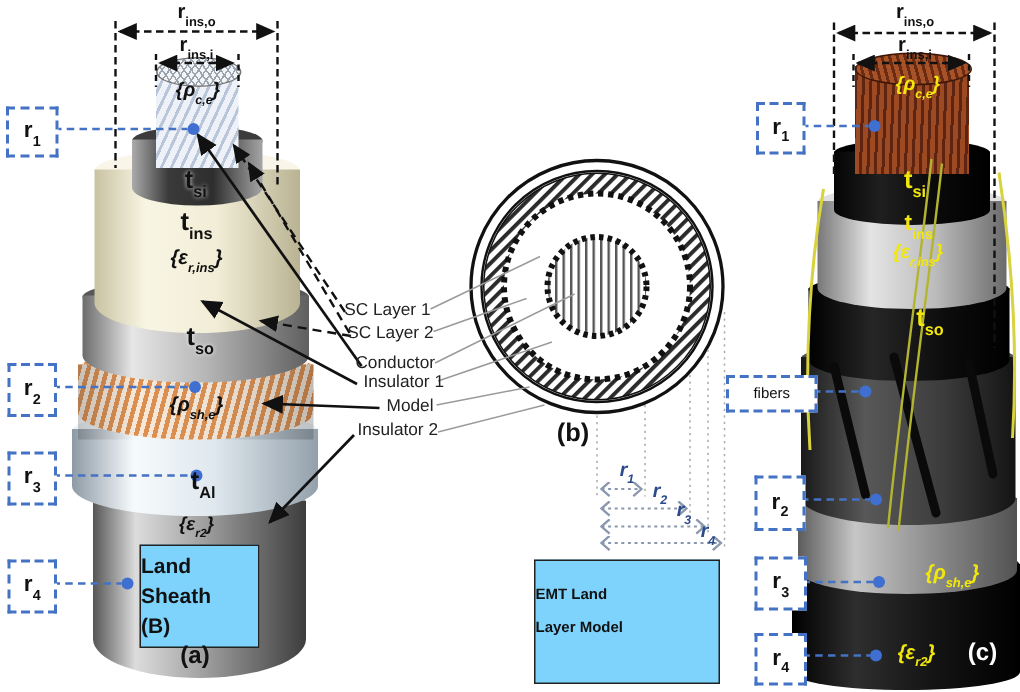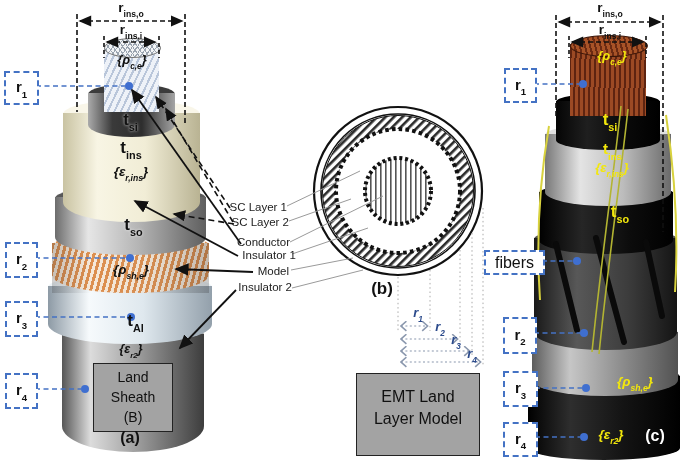--- a/index.html
+++ b/index.html
@@ -10,22 +10,22 @@
   .bod{position:absolute;}
   
   .lbl{position:absolute;text-align:center;font-weight:bold;line-height:1.05;}
   .ital{font-style:italic;}
   .yel{color:#f2e70c;}
   sub{font-size:64%;position:relative;bottom:-0.18em;font-weight:inherit;margin-top:36px;}
   
   .rbox{position:absolute;background:#fff;border:2px dashed #4472c4;display:flex;
         align-items:center;justify-content:center;font-weight:bold;font-size:15px;color:#111;}
   .mid-label{position:absolute;font-size:11.5px;color:#222;white-space:nowrap;}
-  .namebox{position:absolute;background:#a3a3a3;border:1.3px solid #222;text-align:center;
-           font-weight:normal;color:#111;}
+  .namebox{position:absolute;background:#7dd3fc;border:1.3px solid #222;text-align:left;
+           font-weight:bold;color:#111;}
   .dimlbl{position:absolute;text-align:center;font-weight:bold;font-size:13.5px;color:#111;}
   .bluedim{position:absolute;font-weight:bold;font-style:italic;font-size:13px;color:#2b4a8b;text-align:center;}
   .hatch-cond-a{background:repeating-linear-gradient(115deg,#b9c6da 0 2px,#eef2f8 2px 6px);}
   .mesh-a{background:
      repeating-linear-gradient(55deg,#9aa4b0 0 1px,transparent 1px 4px),
      repeating-linear-gradient(-55deg,#9aa4b0 0 1px,transparent 1px 4px),#f2f4f6;}
   .copper{background:repeating-linear-gradient(92deg,#5e2410 0 2px,#9c4a24 2px 5px);}
   .copper-cap{background:repeating-linear-gradient(75deg,#6b2a12 0 2px,#a85327 2px 5px);}
   .orange-hatch{background:
      repeating-linear-gradient(105deg,#dd8f4f 0 3px,#f6e9da 3px 6px);}
@@ -261,42 +261,42 @@
   <div class="mid-label" style="right:391px;top:265px;">Model</div>
   <div class="mid-label" style="right:388px;top:281px;">Insulator 2</div>
 
   <div class="lbl" style="left:360px;top:280px;width:44px;font-size:17px;">(b)</div>
 
   <div class="bluedim" style="left:405px;top:305px;width:26px;"><span>r</span><sub>1</sub></div>
   <div class="bluedim" style="left:427px;top:319px;width:26px;"><span>r</span><sub>2</sub></div>
   <div class="bluedim" style="left:443px;top:332px;width:26px;"><span>r</span><sub>3</sub></div>
   <div class="bluedim" style="left:459px;top:346px;width:26px;"><span>r</span><sub>4</sub></div>
 
-  <div class="namebox" style="left:356px;top:373px;width:122px;height:69px;font-size:16px;line-height:22px;padding-top:12px;border-width:1.8px;">
+  <div class="namebox" style="left:356px;top:373px;width:122px;height:69px;font-size:10px;line-height:22px;padding-top:12px;border-width:1.8px;">
     <div>EMT Land</div>
     <div>Layer Model</div>
   </div>
 
   <div class="rbox" style="left:4px;top:71px;width:31px;height:30px;">
       <span><span>r</span><sub>1</sub></span>
     </div>
   <div class="rbox" style="left:5px;top:242px;width:29px;height:32px;">
       <span><span>r</span><sub>2</sub></span>
     </div>
   <div class="rbox" style="left:5px;top:301px;width:29px;height:32px;">
       <span><span>r</span><sub>3</sub></span>
     </div>
   <div class="rbox" style="left:5px;top:373px;width:29px;height:32px;">
       <span><span>r</span><sub>4</sub></span>
     </div>
 
   <div class="rbox" style="left:504px;top:68px;width:29px;height:31px;">
       <span><span>r</span><sub>1</sub></span>
     </div>
-  <div class="rbox" style="left:484px;top:250px;width:57px;height:21px;font-weight:normal;font-size:16px;">fibers</div>
+  <div class="rbox" style="left:484px;top:250px;width:57px;height:21px;font-weight:normal;font-size:10px;">fibers</div>
   <div class="rbox" style="left:503px;top:317px;width:30px;height:33px;">
       <span><span>r</span><sub>2</sub></span>
     </div>
   <div class="rbox" style="left:503px;top:371px;width:31px;height:32px;">
       <span><span>r</span><sub>3</sub></span>
     </div>
   <div class="rbox" style="left:503px;top:422px;width:31px;height:31px;">
       <span><span>r</span><sub>4</sub></span>
     </div>
 

